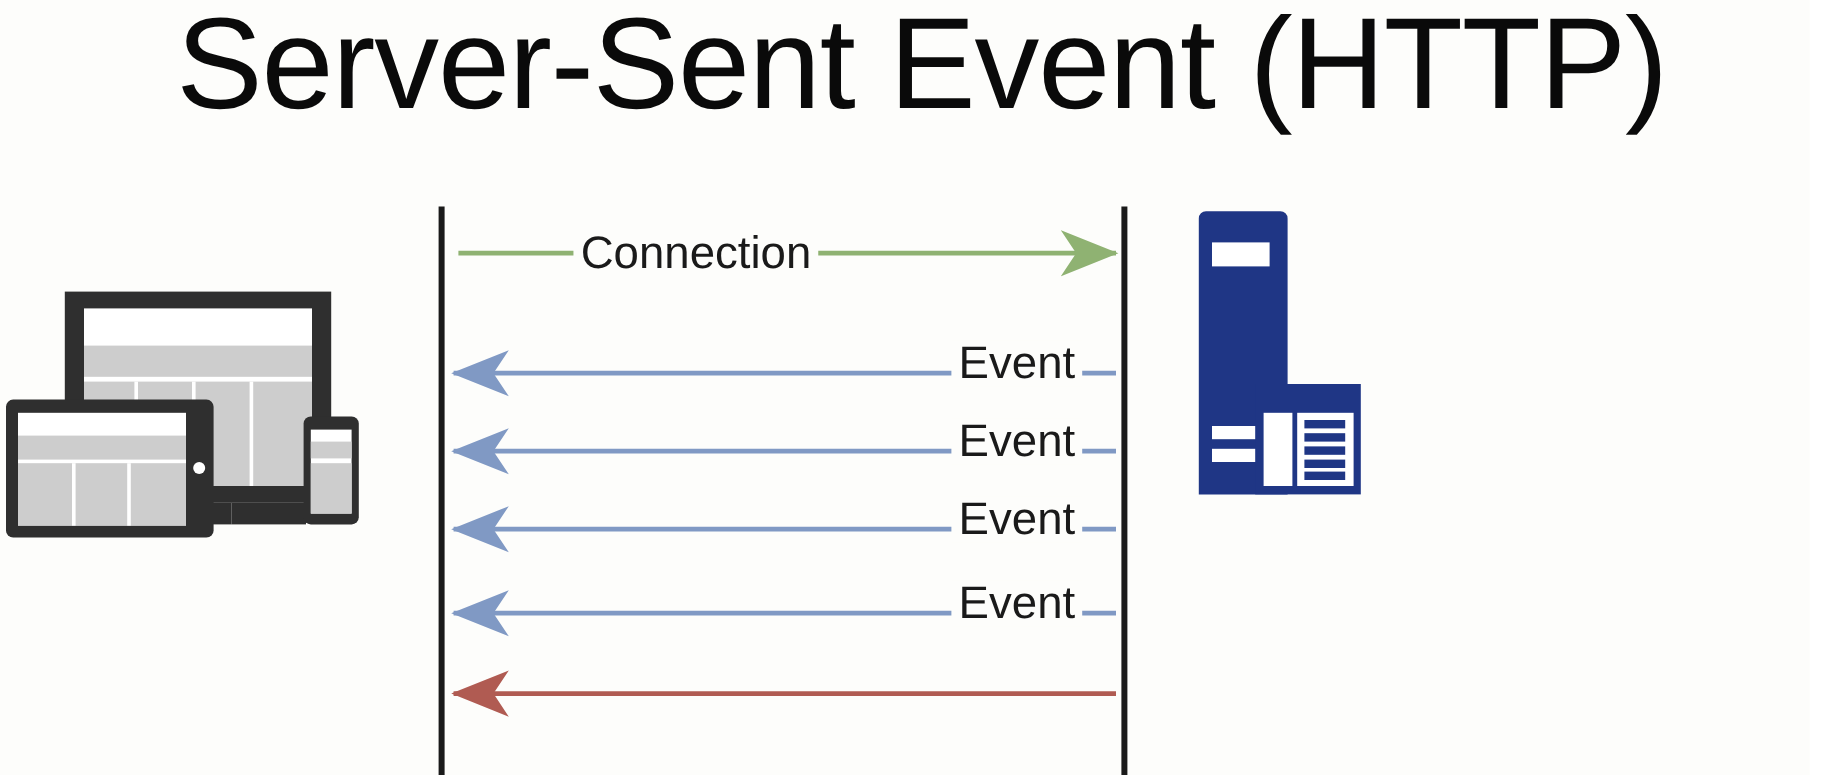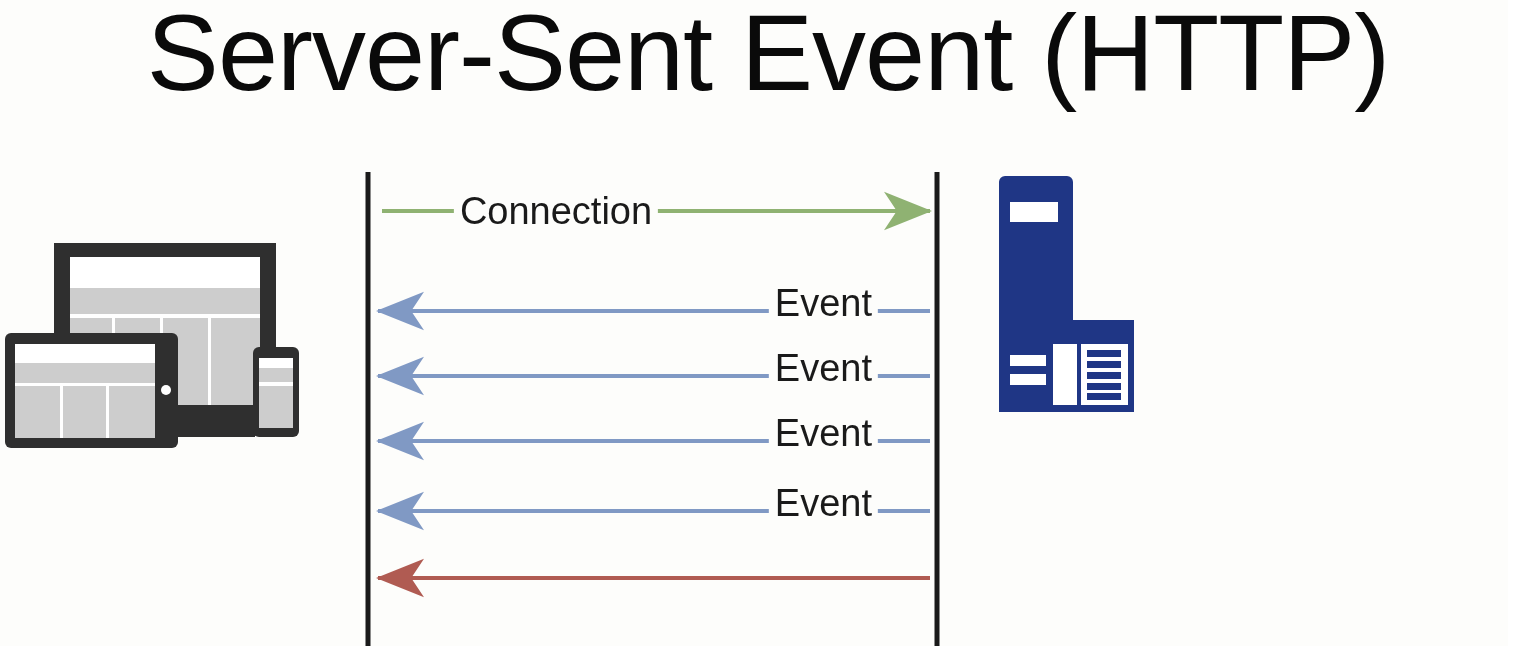--- a/index.html
+++ b/index.html
@@ -45,20 +45,21 @@
   .msg-label {
     position: absolute;
     font-family: "Liberation Sans", sans-serif;
     font-size: 38px;
     font-weight: 400;
     color: #1a1a1a;
     white-space: nowrap;
     line-height: 1;
     background: #fdfdfb;
     padding: 0 6px;
+    margin-left: 24px;
   }
   .msg-label.center { transform: translate(-50%, -50%); }
   .msg-label.right  { transform: translate(-100%, -50%); }
 </style>
 </head>
 <body>
 
 <div id="canvas">
 
   <div id="page-title">Server-Sent Event (HTTP)</div>

